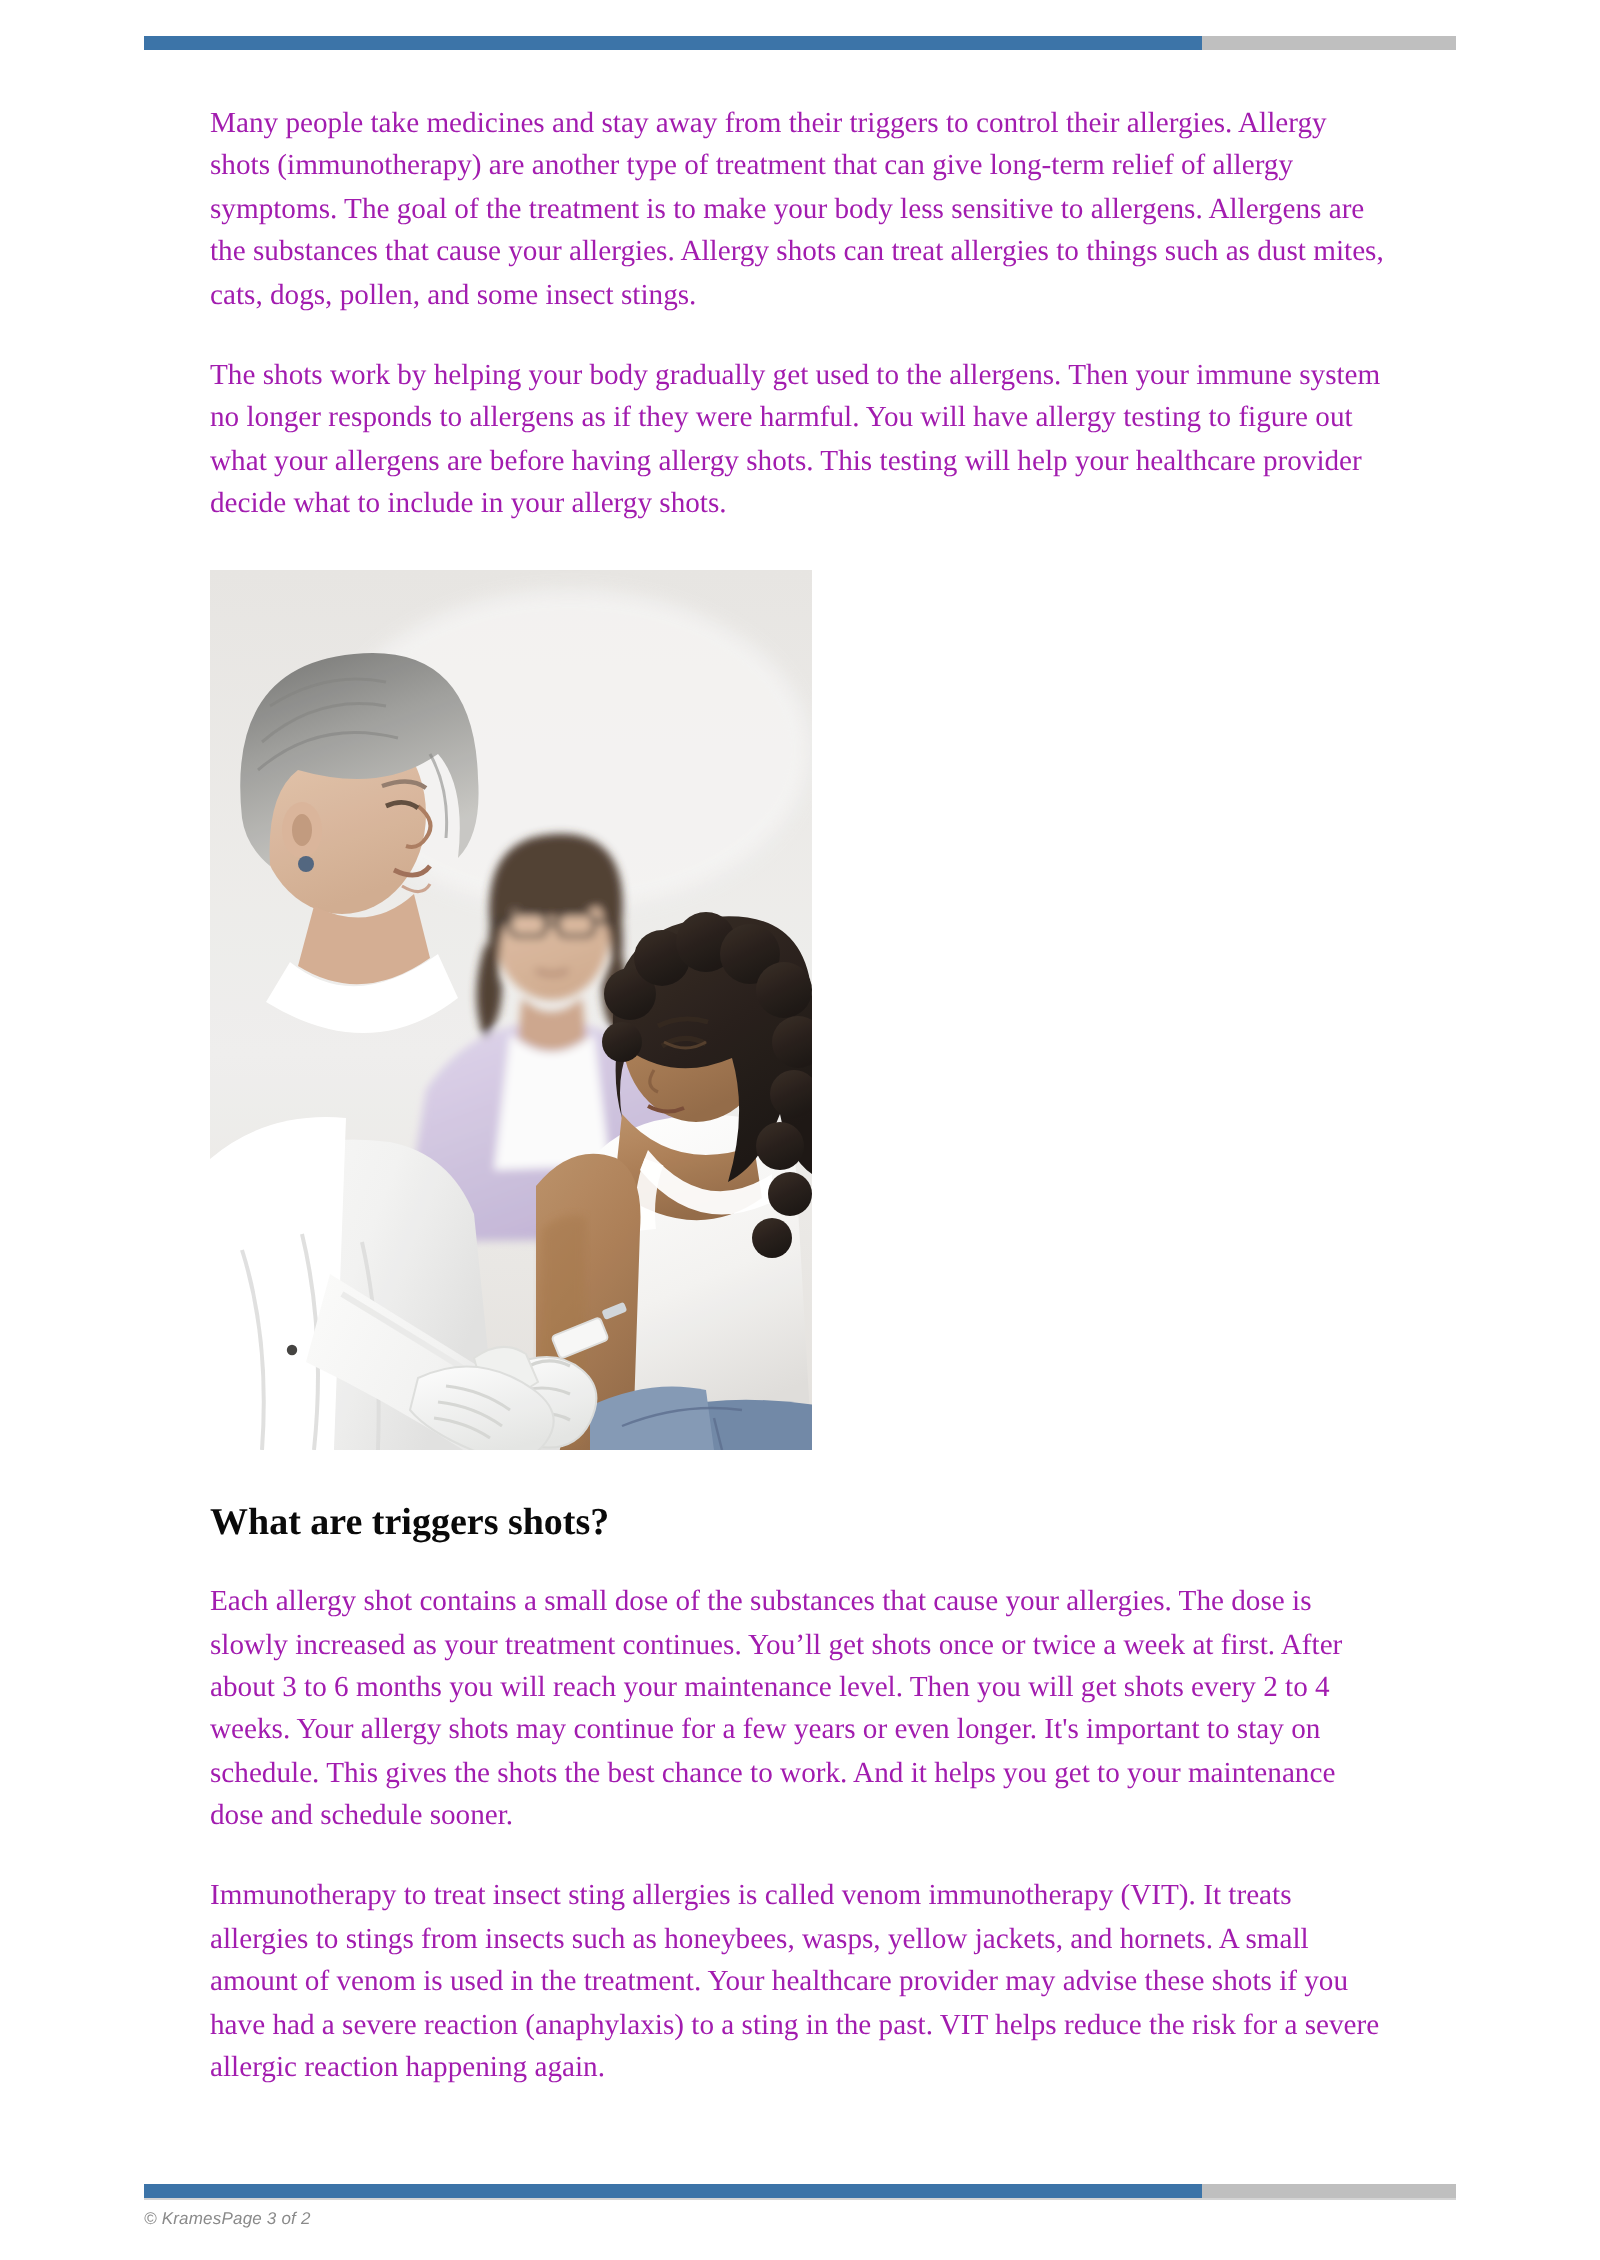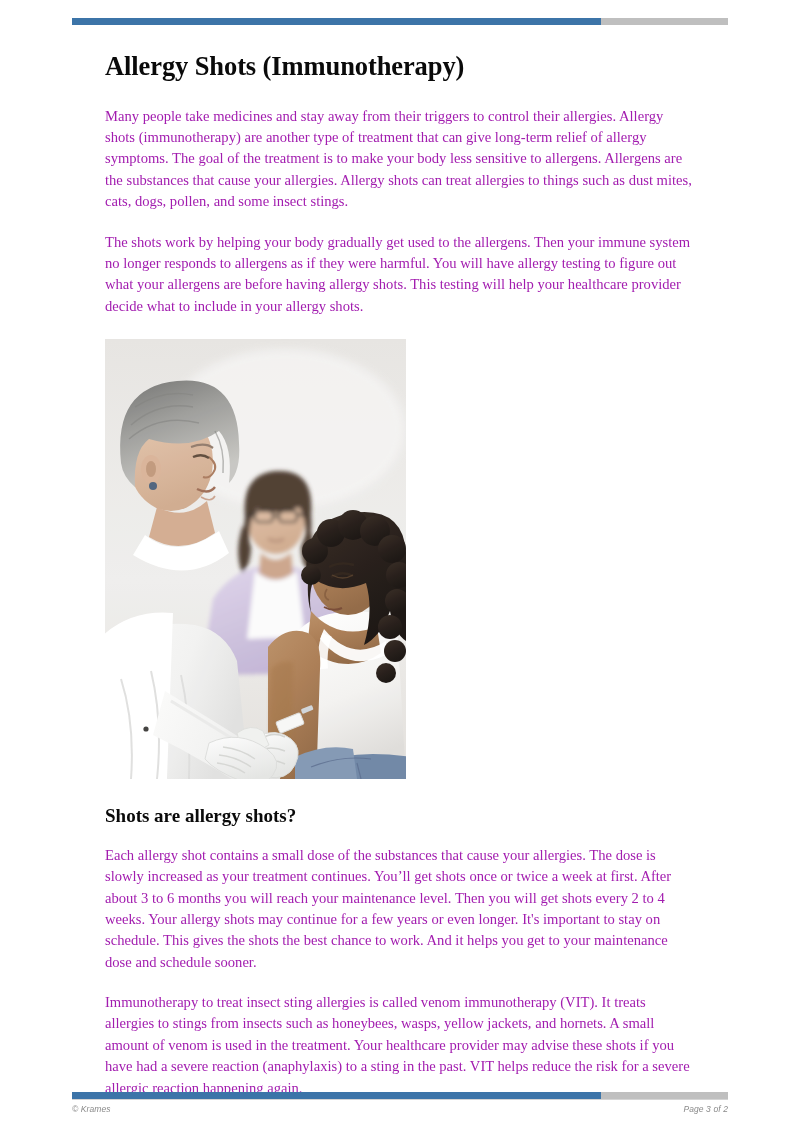--- a/index.html
+++ b/index.html
@@ -55,21 +55,21 @@
   }
 
   .footer {
     position: absolute;
     left: 72px;
     top: 1101px;
     width: 656px;
     height: 16px;
     display: flex;
     align-items: center;
-    justify-content: space-between;
+    justify-content: flex-start;
     font-family: "Liberation Sans", "DejaVu Sans", sans-serif;
     font-size: 8.5px;
     font-style: italic;
     color: #8a8a8a;
     letter-spacing: 0.1px;
   }
 
   
   .content {
     position: absolute;
@@ -121,21 +121,20 @@
 
 <div class="page">
 
   <div class="rule rule-top">
     <div class="seg-blue" style="width:529px"></div>
     <div class="seg-gray"></div>
   </div>
 
   <div class="content">
 
-    <h1 class="doc-title">Allergy Shots (Immunotherapy)</h1>
 
     <p class="body-par">Many people take medicines and stay away from their triggers to control their allergies. Allergy shots (immunotherapy) are another type of treatment that can give long-term relief of allergy symptoms. The goal of the treatment is to make your body less sensitive to allergens. Allergens are the substances that cause your allergies. Allergy shots can treat allergies to things such as dust mites, cats, dogs, pollen, and some insect stings.</p>
 
     <p class="body-par">The shots work by helping your body gradually get used to the allergens. Then your immune system no longer responds to allergens as if they were harmful. You will have allergy testing to figure out what your allergens are before having allergy shots. This testing will help your healthcare provider decide what to include in your allergy shots.</p>
 
     <div class="figure">
       <svg viewBox="0 0 301 440" preserveAspectRatio="none" role="img">
         <defs>
           <linearGradient id="bgWall" x1="0" y1="0" x2="0" y2="1">
             <stop offset="0" stop-color="#e6e4e1"></stop>
@@ -333,21 +332,21 @@
             <path d="M112 424 q16 2 28 10"></path>
           </g>
         </g>
 
         <path d="M0 470 q60 -20 120 -6 l0 40 l-120 0 z" fill="#f7f7f6"></path>
 
         <rect x="0" y="0" width="301" height="440" fill="#ffffff" opacity="0.05"></rect>
       </svg>
     </div>
 
-    <h2 class="section-title">Shots are allergy shots?</h2>
+    <h2 class="section-title">What are triggers shots?</h2>
 
     <p class="body-par">Each allergy shot contains a small dose of the substances that cause your allergies. The dose is slowly increased as your treatment continues. You’ll get shots once or twice a week at first. After about 3 to 6 months you will reach your maintenance level. Then you will get shots every 2 to 4 weeks. Your allergy shots may continue for a few years or even longer. It's important to stay on schedule. This gives the shots the best chance to work. And it helps you get to your maintenance dose and schedule sooner.</p>
 
     <p class="body-par">Immunotherapy to treat insect sting allergies is called venom immunotherapy (VIT). It treats allergies to stings from insects such as honeybees, wasps, yellow jackets, and hornets. A small amount of venom is used in the treatment. Your healthcare provider may advise these shots if you have had a severe reaction (anaphylaxis) to a sting in the past. VIT helps reduce the risk for a severe allergic reaction happening again.</p>
 
   </div>
 
   <div class="rule rule-bottom">
     <div class="seg-blue" style="width:529px"></div>
     <div class="seg-gray"></div>

